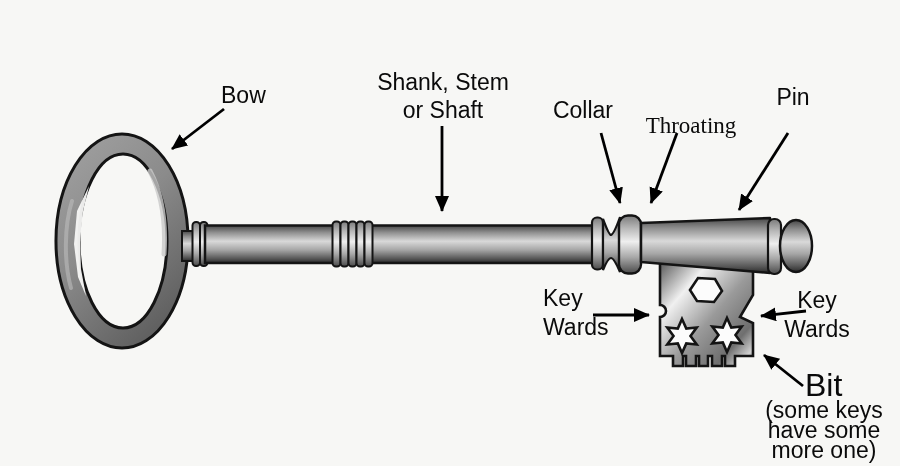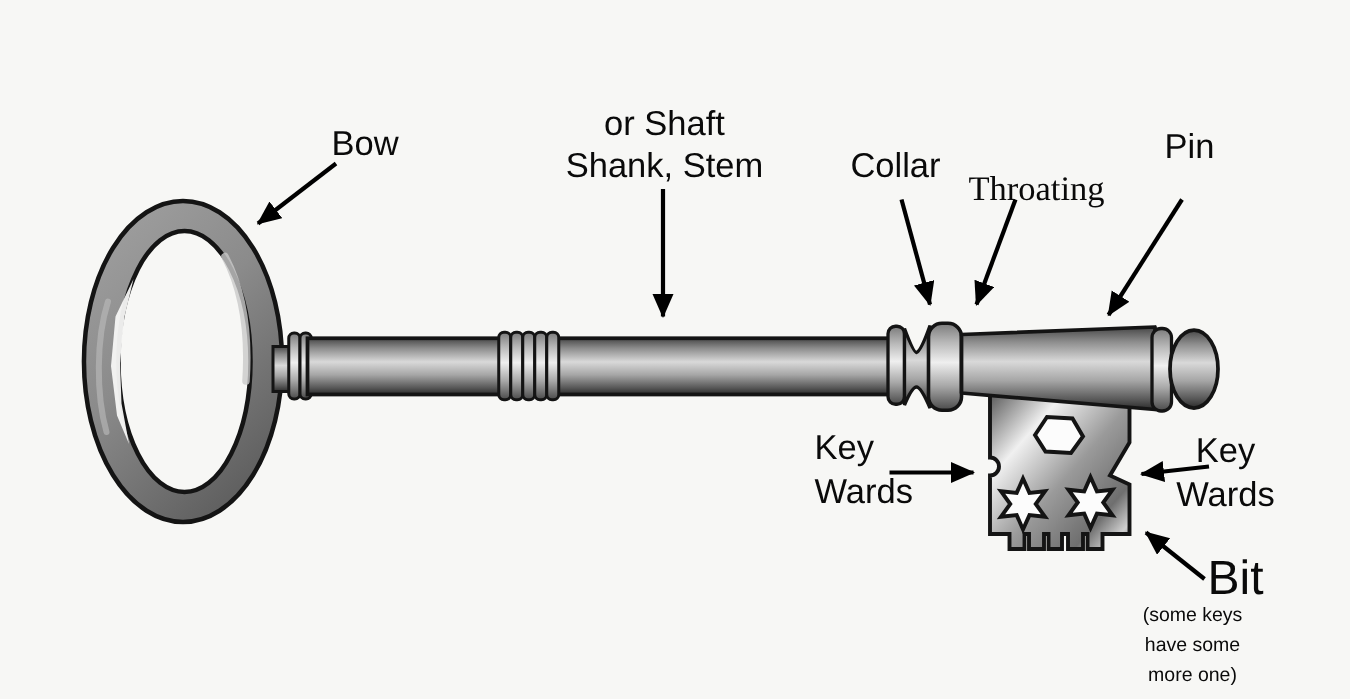--- a/index.html
+++ b/index.html
@@ -17,27 +17,27 @@
     font-family:"Liberation Sans", sans-serif;
     font-size:23px;
     color:#0a0a0a;
     line-height:28px;
     white-space:nowrap;
   }
   .lbl.center{transform:translateX(-50%);text-align:center;}
   .lbl .line{display:block;}
   .lbl-bow{left:221px;top:42px;}
   .lbl-shank{left:443px;top:29px;}
-  .lbl-collar{left:597px;top:57px;}
+  .lbl-collar{left:583px;top:57px;}
   .lbl-throating{left:691px;top:73px;font-family:Liberation Serif, serif;}
   .lbl-pin{left:793px;top:44px;}
   .lbl-kw-left{left:543px;top:245px;line-height:29px;}
   .lbl-kw-right{left:817px;top:247px;line-height:29px;}
   .lbl-bit{left:805px;top:332px;font-size:32px;}
-  .lbl-bitnote{left:795px;top:361px;font-size:13px;line-height:20px;}
+  .lbl-bitnote{left:824px;top:361px;font-size:23px;line-height:20px;}
 </style>
 </head>
 <body>
 
 <div class="stage">
 
   <svg width="900" height="466" viewBox="0 0 900 466">
     <defs>
       <linearGradient id="shaftGrad" x1="0" y1="0" x2="0" y2="1">
         <stop offset="0" stop-color="#474747"></stop>
@@ -124,22 +124,22 @@
       <path d="M788,94 L739,171" marker-end="url(#ah)"></path>
       <path d="M593,276 L649,276" marker-end="url(#ah)"></path>
       <path d="M806,272 L761,277" marker-end="url(#ah)"></path>
       <path d="M803,347 L764,316" marker-end="url(#ah)"></path>
     </g>
   </svg>
 
   <div class="lbl lbl-bow">Bow</div>
 
   <div class="lbl center lbl-shank">
+    <span class="line">Shank, Stem</span>
     <span class="line">or Shaft</span>
-    <span class="line">Shank, Stem</span>
   </div>
 
   <div class="lbl center lbl-collar">Collar</div>
 
   <div class="lbl center lbl-throating">Throating</div>
 
   <div class="lbl center lbl-pin">Pin</div>
 
   <div class="lbl lbl-kw-left">
     <span class="line">Key</span>

